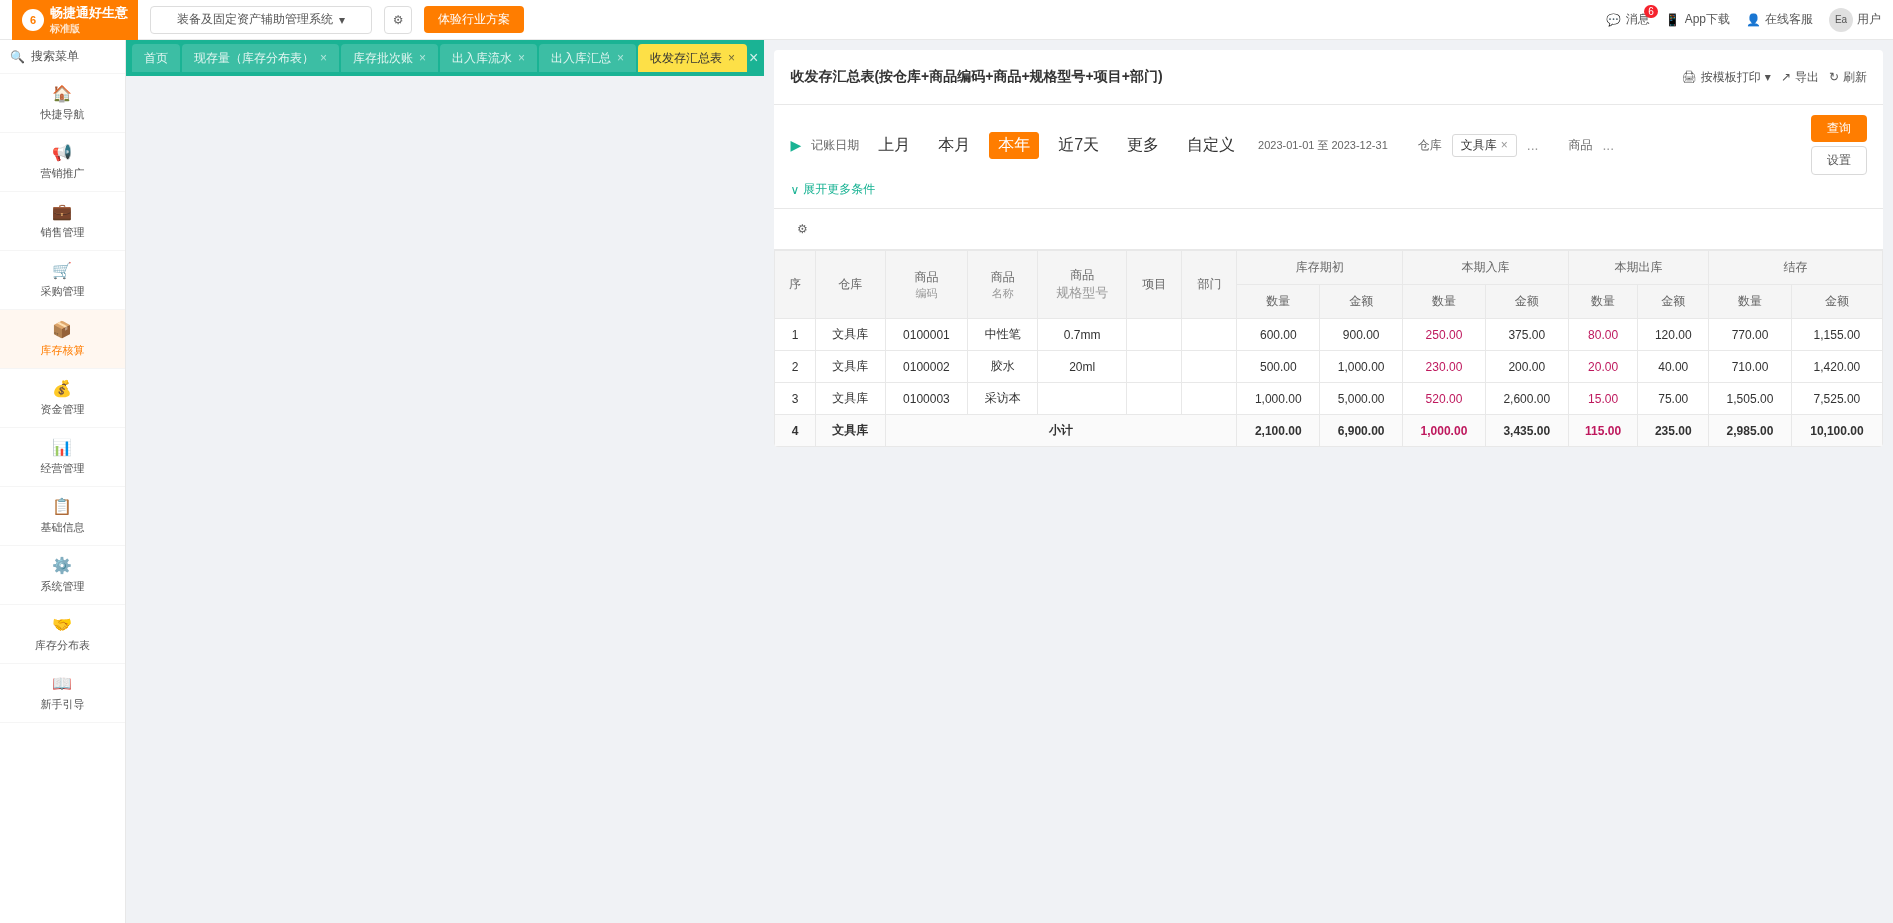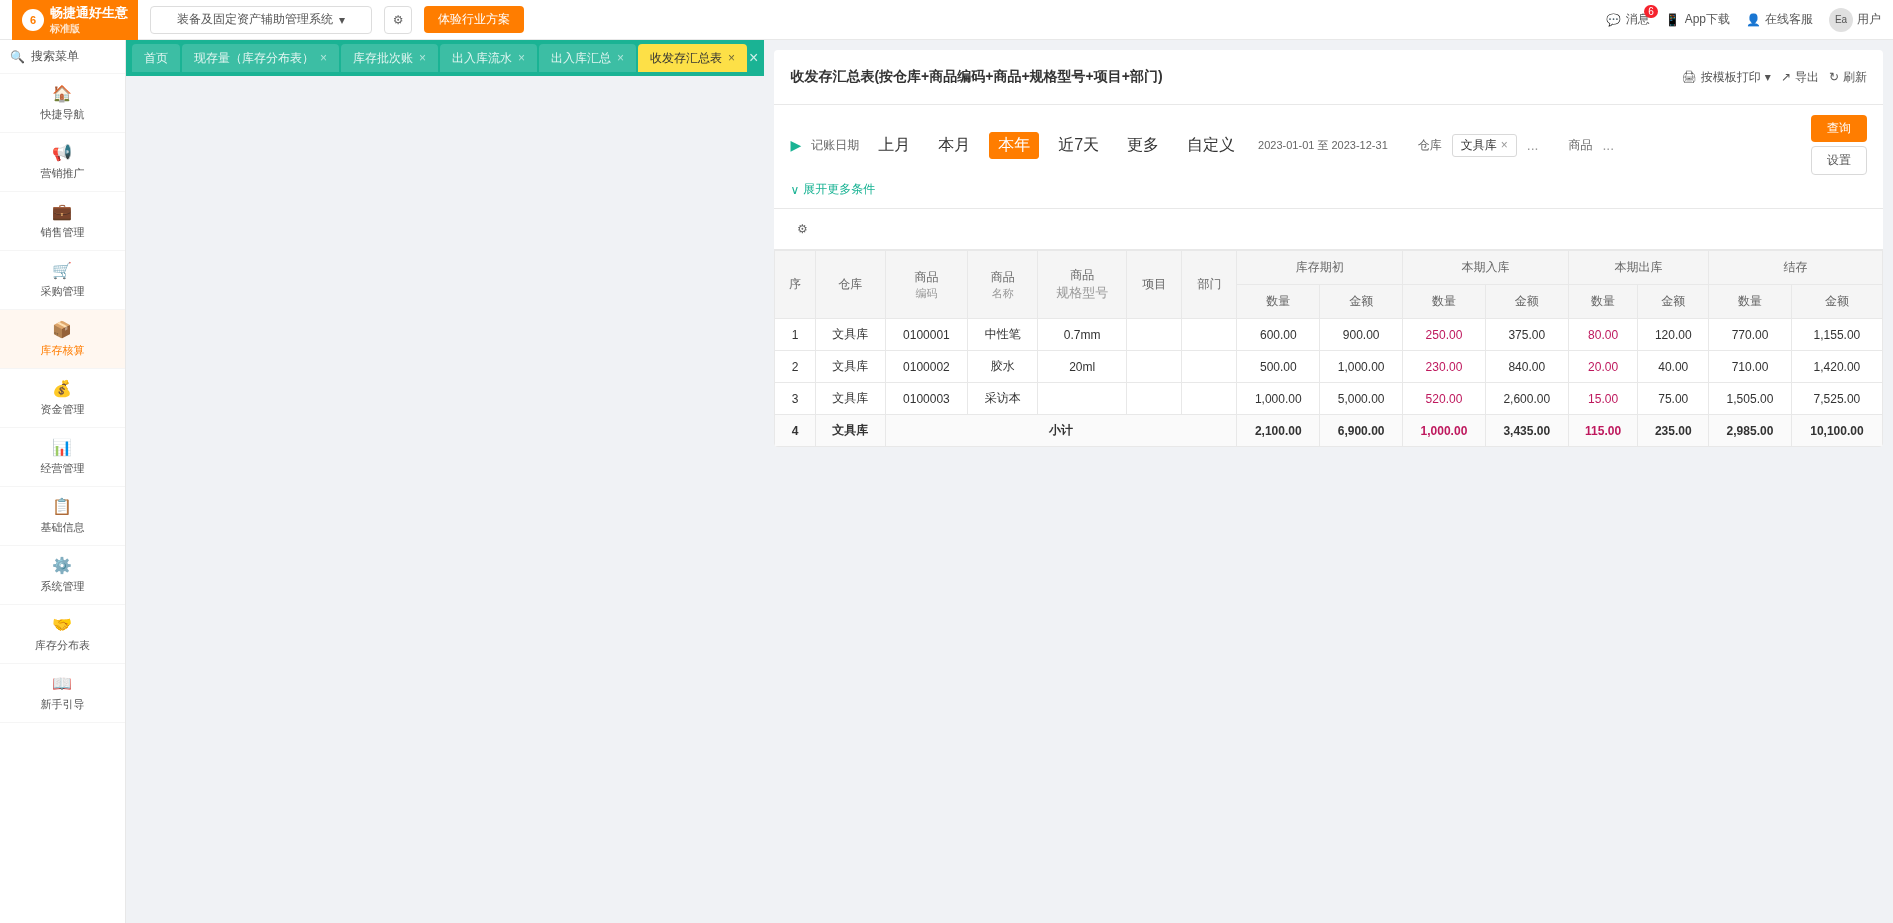--- a/index.html
+++ b/index.html
@@ -313,21 +313,21 @@
     <td>2</td>
     <td>文具库</td>
     <td>0100002</td>
     <td>胶水</td>
     <td>20ml</td>
     <td></td>
     <td></td>
     <td>500.00</td>
     <td>1,000.00</td>
     <td><span class="link-text">230.00</span></td>
-    <td>840.00</td>
+    <td>200.00</td>
     <td><span class="link-text">20.00</span></td>
     <td>40.00</td>
     <td>710.00</td>
     <td>1,420.00</td>
   </tr>
               <tr>
     <td>3</td>
     <td>文具库</td>
     <td>0100003</td>
     <td>采访本</td>

